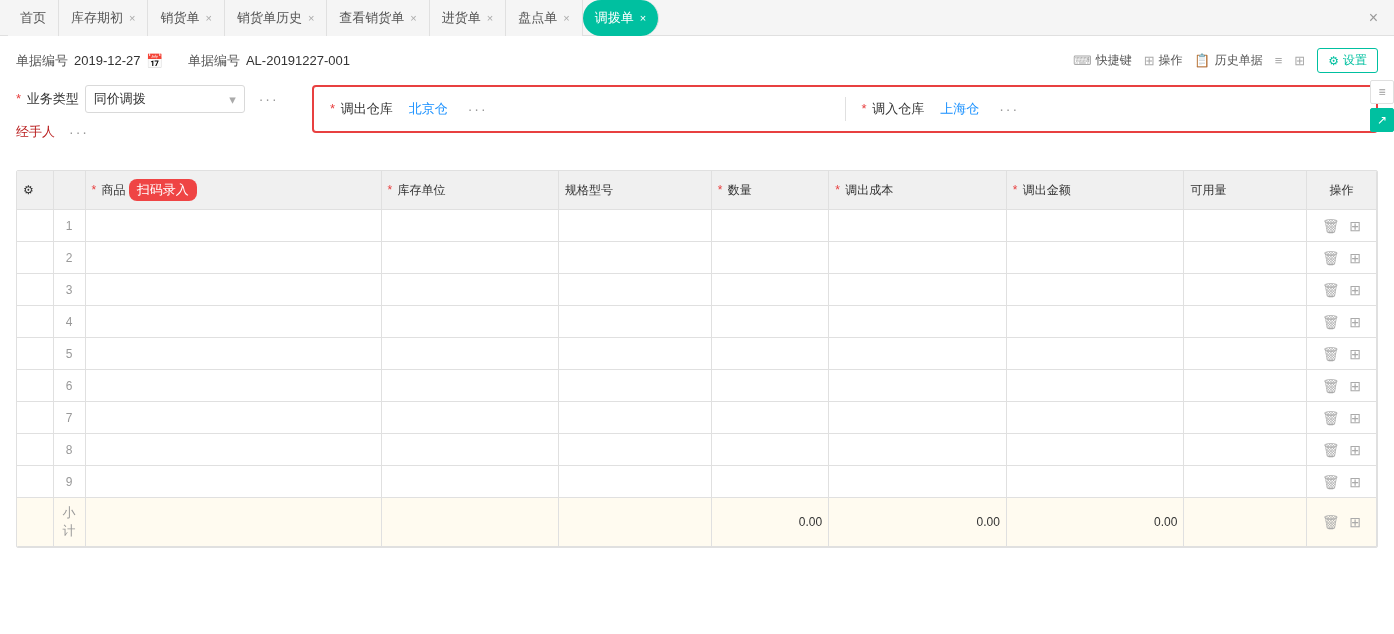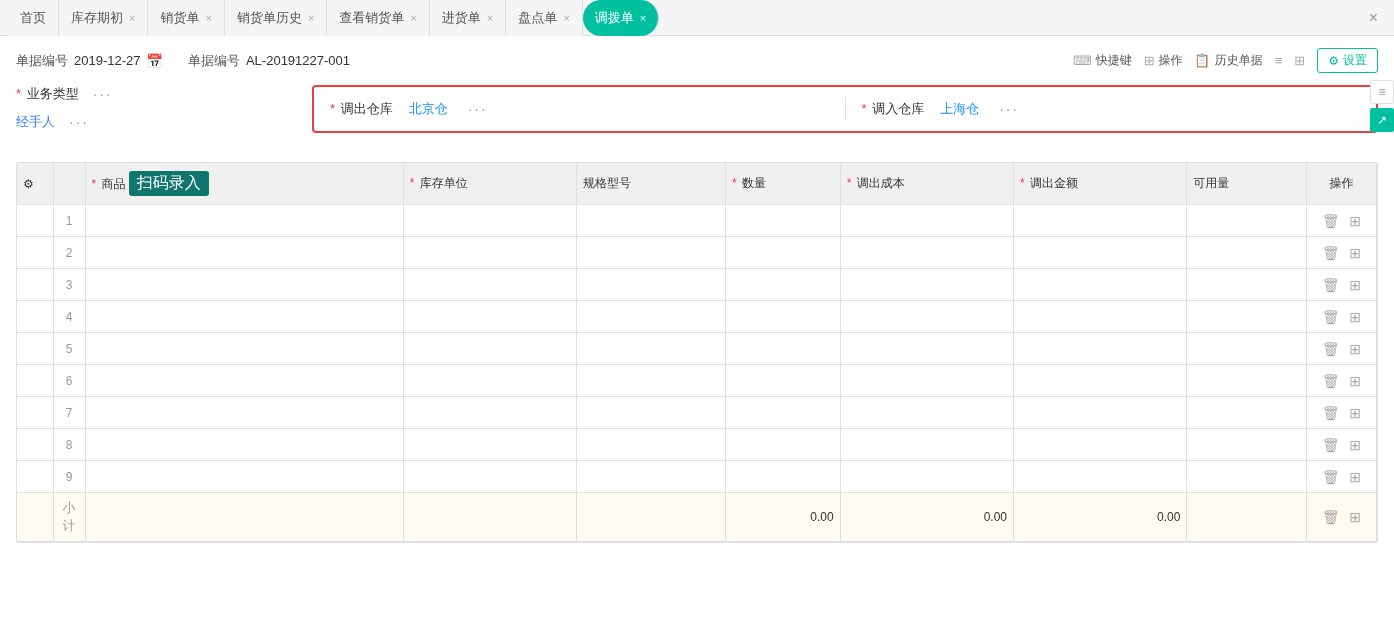--- a/index.html
+++ b/index.html
@@ -164,26 +164,26 @@
     .data-table .row-num {
       color: #999; text-align: center; width: 32px;
     }
     .data-table .ops-cell {
       text-align: center; width: 70px;
     }
     .op-icon {
       color: #aaa; cursor: pointer; font-size: 14px; margin: 0 3px;
     }
     .scan-btn {
-      background: #0f766e;
+      background: #ef4444;
       color: #fff;
       border: none;
-      border-radius: 3px;
+      border-radius: 8px;
       padding: 2px 8px;
-      font-size: 16px;
+      font-size: 13px;
       cursor: pointer;
       white-space: nowrap;
     }
     .subtotal-row td {
       background: #fffbf0;
       font-weight: 500;
     }
     .th-settings { width: 36px; text-align: center; }
 
     
@@ -285,24 +285,28 @@
   </div>
 
   <div class="form-section">
 
     <div class="form-left">
       <div class="field-row">
         <span>
           <span class="required-star">*</span>
           <span>业务类型</span>
         </span>
+        <div class="field-select">
+          <span>同价调拨</span>
+          <span class="chevron">▾</span>
+        </div>
         <span class="more-btn">···</span>
       </div>
       <div class="field-row">
-        <span style="color:#3b82f6;">经手人</span>
+        <span style="color:#b91c1c;">经手人</span>
         <span class="more-btn">···</span>
       </div>
     </div>
 
     <div class="form-right">
       <div class="warehouse-section">
         <span>
           <span class="required-star">*</span>
           <span>调出仓库</span>
         </span>

